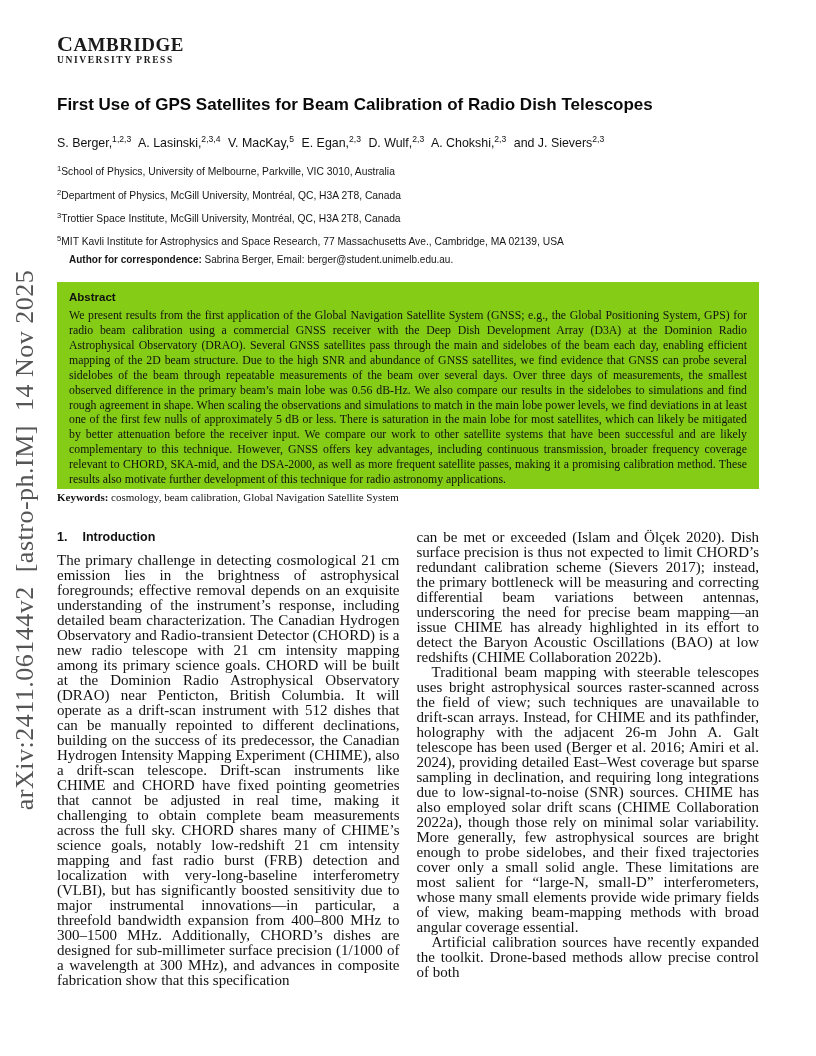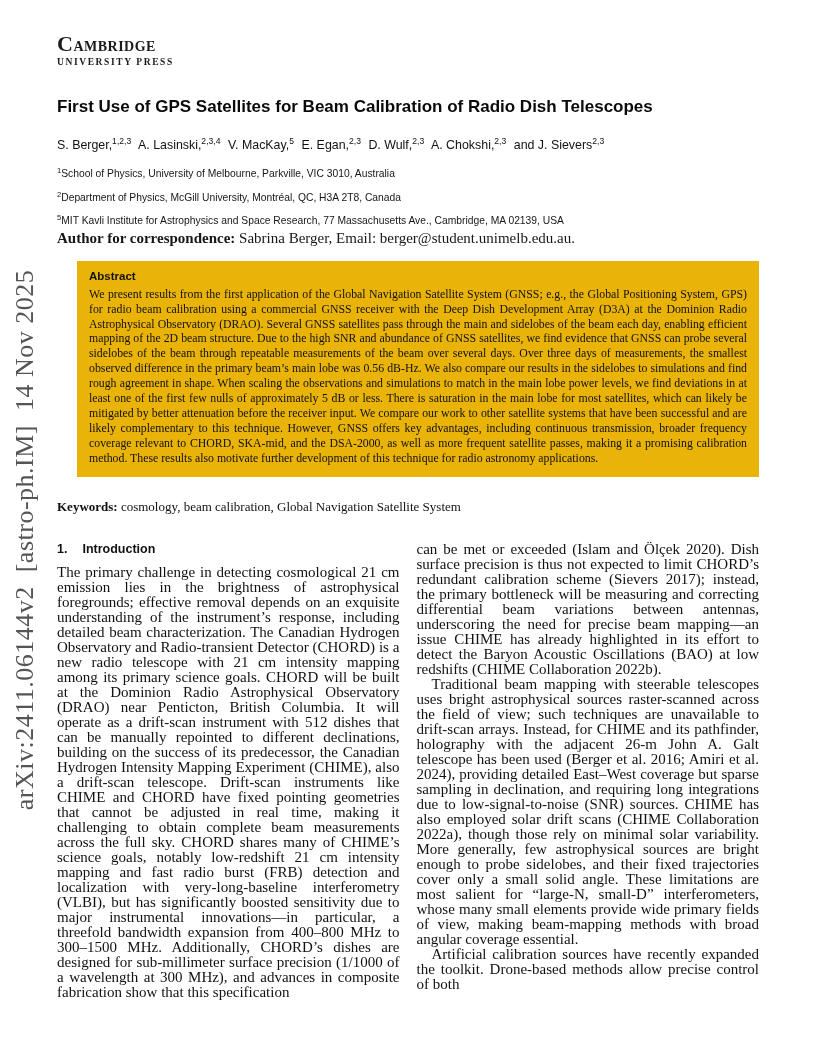--- a/index.html
+++ b/index.html
@@ -32,21 +32,21 @@
 
   .header-row { display: flex; justify-content: space-between; align-items: flex-start; padding-top: 34px; }
   .journal-ref {
     font-family: "Liberation Sans", sans-serif;
     font-style: italic; font-size: 10.5px; color: #222;
     padding-top: 15px;
   }
   .cup-logo { text-align: left; }
   .cup-name {
     font-family: "Liberation Serif", serif;
-    font-weight: 600; font-size: 14px; letter-spacing: 0.5px; color: #1a1a1a;
+    font-weight: 600; font-size: 19px; letter-spacing: 0.5px; color: #1a1a1a;
     line-height: 20px;
   }
   .cup-name::first-letter { font-size: 22px; }
   .cup-sub {
     font-family: "Liberation Serif", serif;
     font-weight: 700; font-size: 9.5px; letter-spacing: 1.6px; color: #1a1a1a;
     line-height: 11px;
   }
 
   .article-type {
@@ -66,40 +66,39 @@
   .authors {
     margin-top: 11px;
     font-family: "Liberation Sans", sans-serif;
     font-size: 12.4px; color: #111;
   }
   .author { margin-right: 4px; }
   .author sup { font-size: 8.6px; text-align: right; }
 
   .affiliations { margin-top: 9px; font-family: "Liberation Sans", sans-serif; font-size: 10.3px; line-height: 20px; color: #161616; }
   .affil sup { font-size: 7.6px; }
-  .correspondence { font-family: Liberation Serif, serif; font-size: 15px; line-height: 14.3px; color: #161616; }
+  .correspondence { font-family: Liberation Sans, sans-serif; font-size: 10px; line-height: 14.3px; color: #161616; margin-left: 12px; }
   .correspondence b { font-weight: 700; }
 
   .abstract-box {
     margin-top: 15px;
-    background: #eab308;
-    padding: 9px 12px 11px 12px;
-    margin-left: 20px;
+    background: #84cc16;
+    padding: 9px 12px 2px 12px;
   }
   .abstract-label {
     font-family: "Liberation Sans", sans-serif;
     font-weight: 700; font-size: 11.5px; margin-bottom: 5px;
   }
   .abstract-text {
     font-family: "Liberation Serif", serif;
     font-size: 11.8px; line-height: 14.9px;
     text-align: justify;
   }
 
-  .keywords { margin-top: 22px; font-size: 13px; }
+  .keywords { margin-top: 2px; font-size: 11px; }
   .keywords b { font-weight: 700; }
 
   .columns { margin-top: 27px; display: flex; gap: 17px; }
   .col { flex: 1; min-width: 0; }
 
   .section-heading {
     font-family: "Liberation Sans", sans-serif;
     font-weight: 700; font-size: 12.5px;
     margin-bottom: 9px;
     display: flex;
@@ -148,20 +147,21 @@
       
         <span class="author"><span>and J. Sievers</span><sup>2,3</sup></span>
       </div>
 
     <div class="affiliations">
 
         <div class="affil"><sup>1</sup><span>School of Physics, University of Melbourne, Parkville, VIC 3010, Australia</span></div>
 
         <div class="affil"><sup>2</sup><span>Department of Physics, McGill University, Montréal, QC, H3A 2T8, Canada</span></div>
 
+        <div class="affil"><sup>3</sup><span>Trottier Space Institute, McGill University, Montréal, QC, H3A 2T8, Canada</span></div>
 
 
         <div class="affil"><sup>5</sup><span>MIT Kavli Institute for Astrophysics and Space Research, 77 Massachusetts Ave., Cambridge, MA 02139, USA</span></div>
       </div>
 
     <div class="correspondence"><b>Author for correspondence:</b><span> Sabrina Berger, Email: berger@student.unimelb.edu.au.</span></div>
 
     <div class="abstract-box">
       <div class="abstract-label">Abstract</div>
       <div class="abstract-text">We present results from the first application of the Global Navigation Satellite System (GNSS; e.g., the Global Positioning System, GPS) for radio beam calibration using a commercial GNSS receiver with the Deep Dish Development Array (D3A) at the Dominion Radio Astrophysical Observatory (DRAO). Several GNSS satellites pass through the main and sidelobes of the beam each day, enabling efficient mapping of the 2D beam structure. Due to the high SNR and abundance of GNSS satellites, we find evidence that GNSS can probe several sidelobes of the beam through repeatable measurements of the beam over several days. Over three days of measurements, the smallest observed difference in the primary beam’s main lobe was 0.56 dB-Hz. We also compare our results in the sidelobes to simulations and find rough agreement in shape. When scaling the observations and simulations to match in the main lobe power levels, we find deviations in at least one of the first few nulls of approximately 5 dB or less. There is saturation in the main lobe for most satellites, which can likely be mitigated by better attenuation before the receiver input. We compare our work to other satellite systems that have been successful and are likely complementary to this technique. However, GNSS offers key advantages, including continuous transmission, broader frequency coverage relevant to CHORD, SKA-mid, and the DSA-2000, as well as more frequent satellite passes, making it a promising calibration method. These results also motivate further development of this technique for radio astronomy applications.</div>

